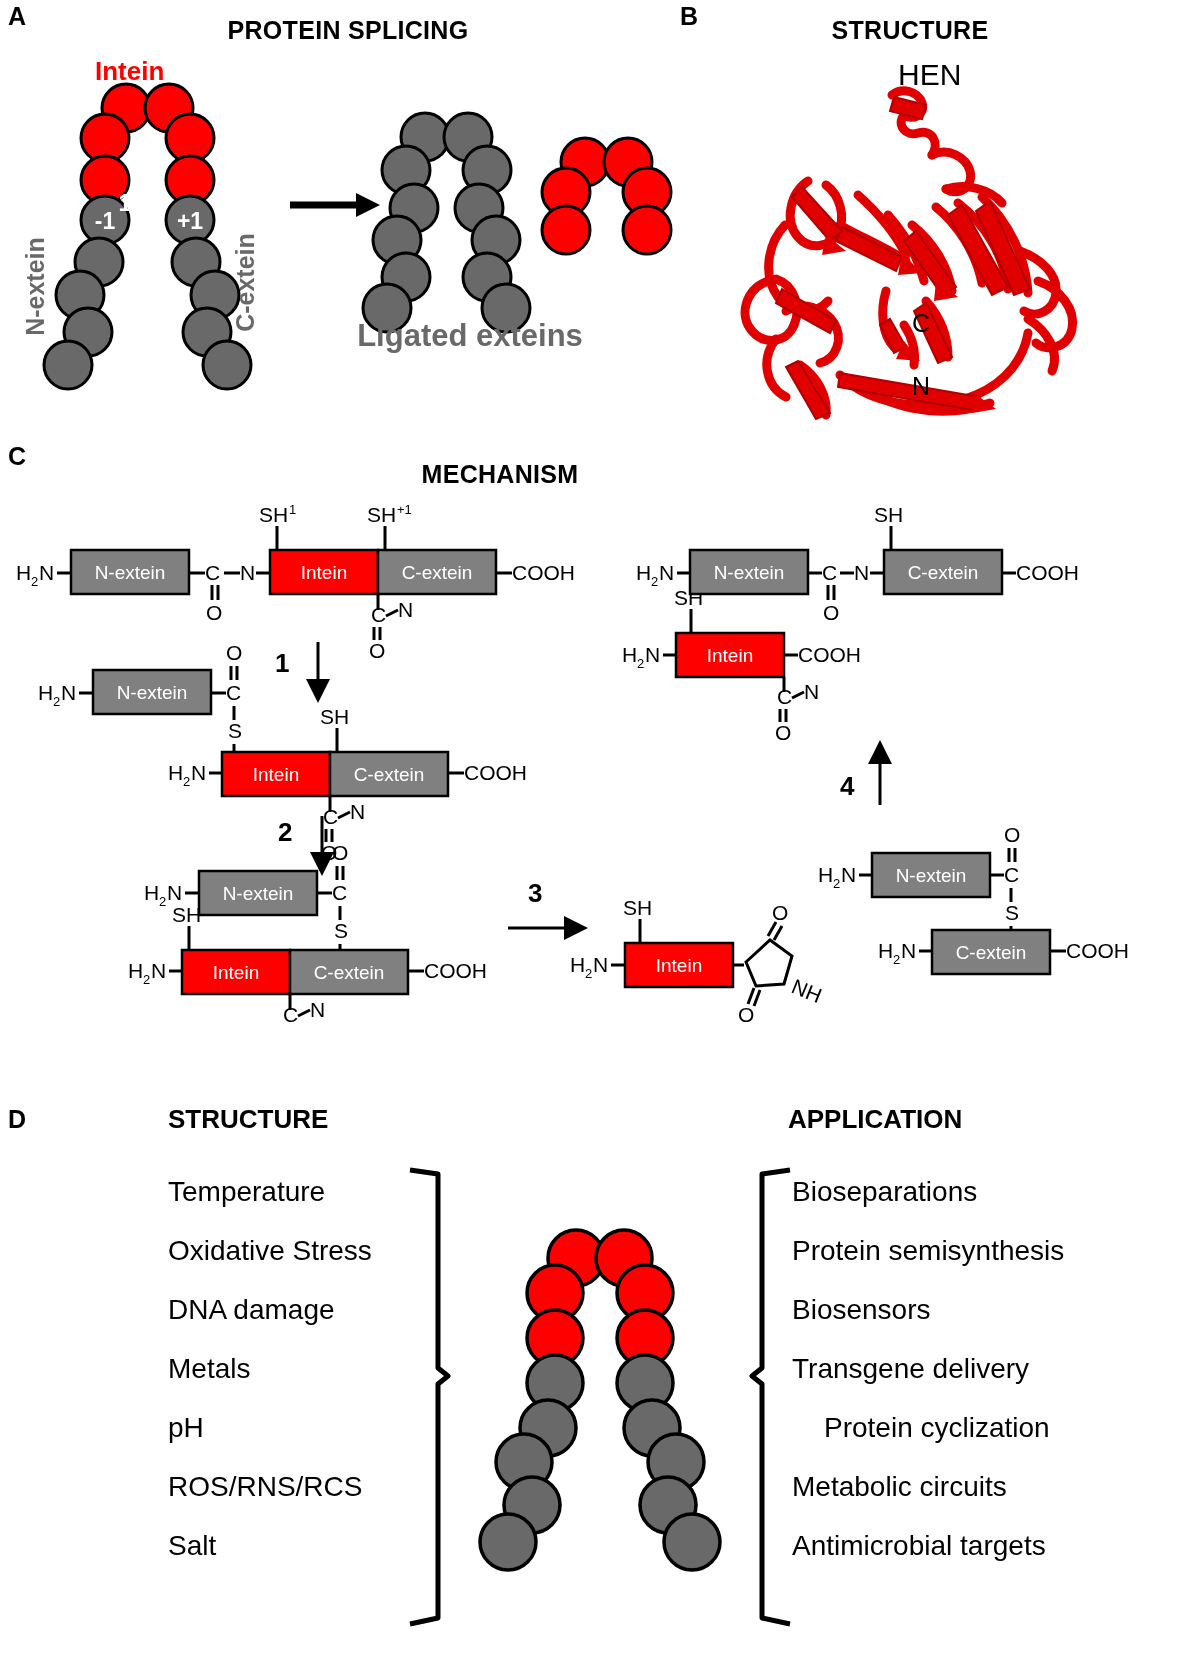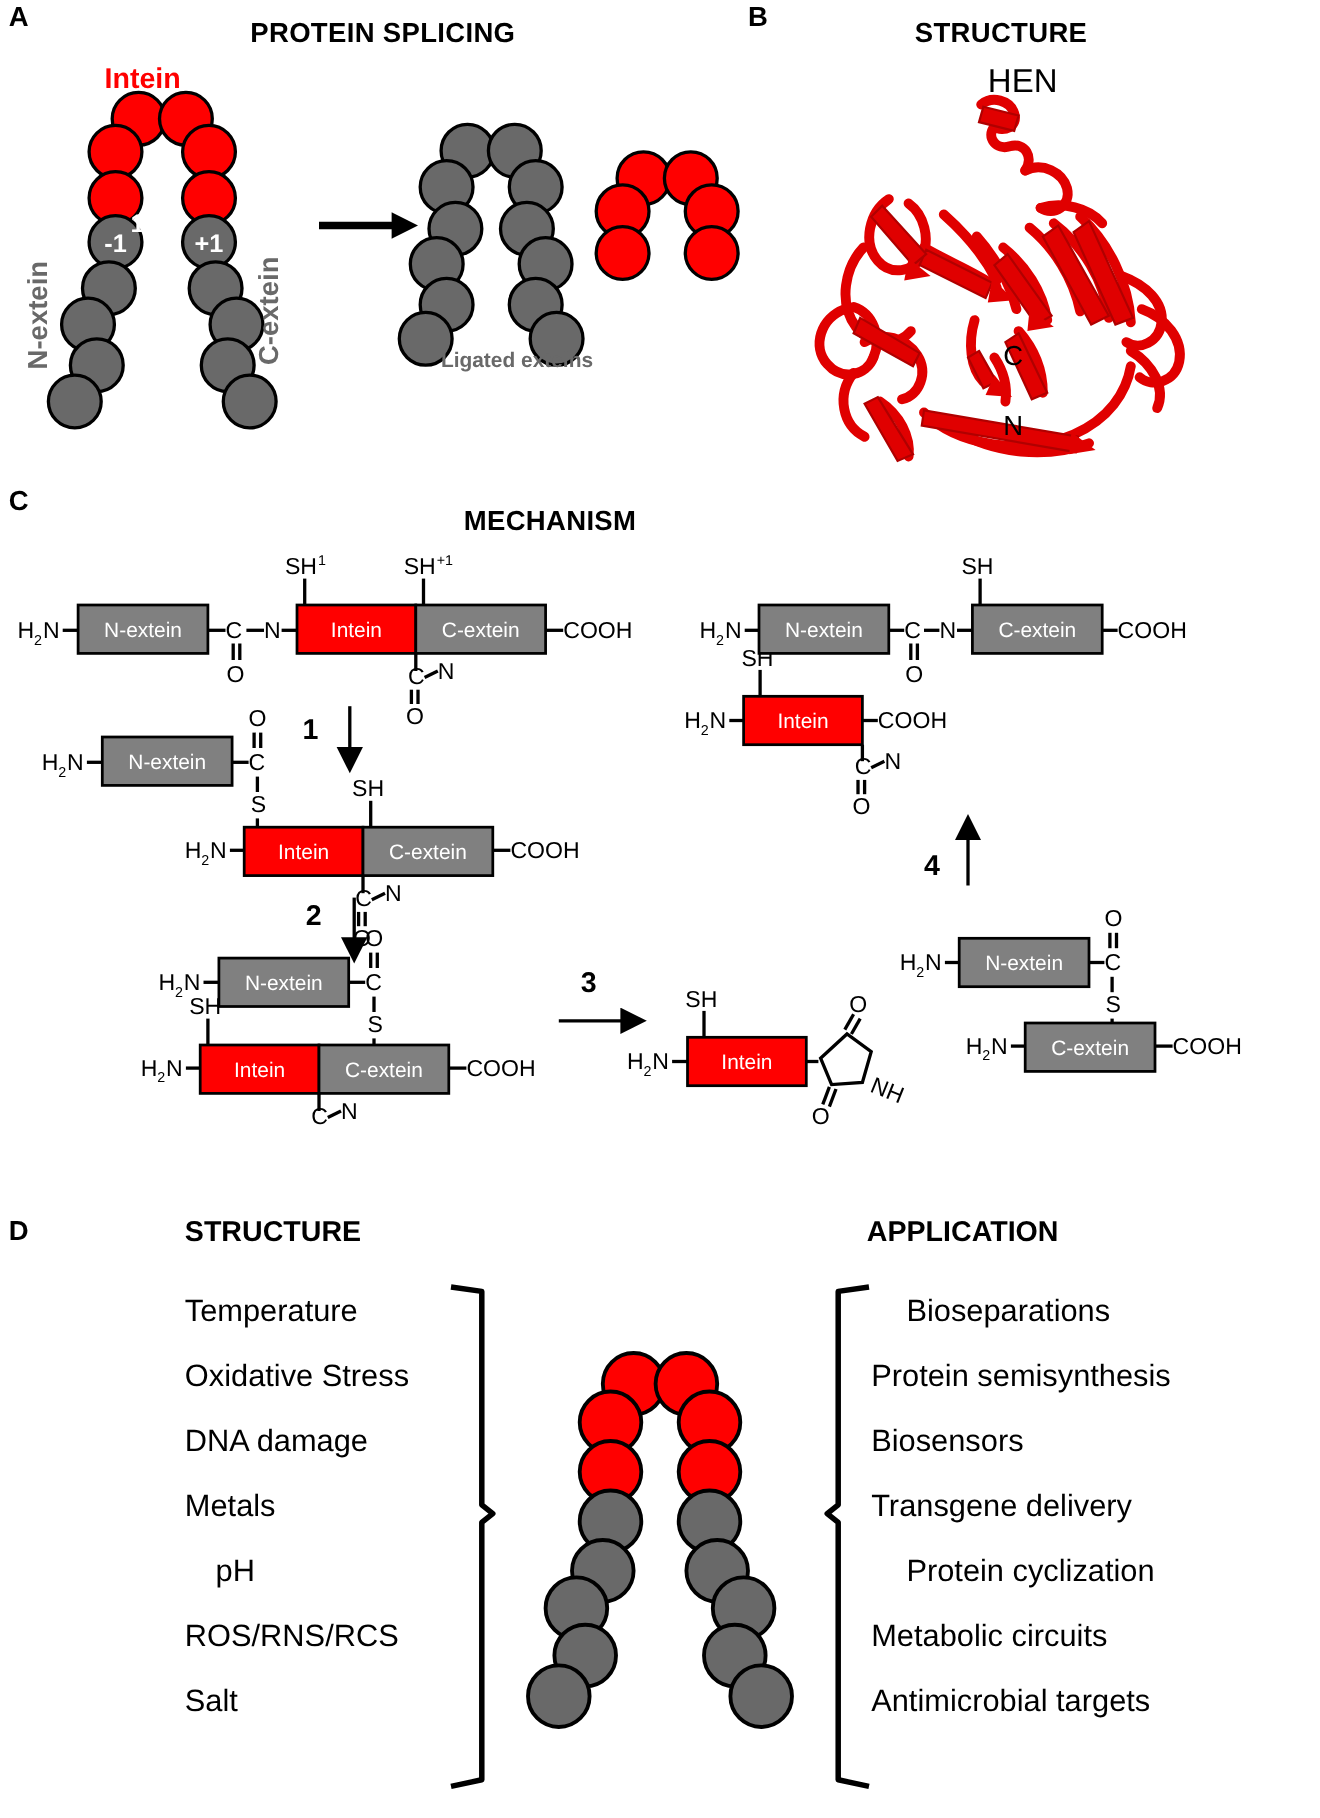--- a/index.html
+++ b/index.html
@@ -71,21 +71,21 @@
     </g>
   </svg>
 
   <div style="position:absolute;left:105px;top:190px;width:40px;text-align:center;color:#fff;font-weight:bold;font-size:23px;">1</div>
   <div style="position:absolute;left:85px;top:208px;width:40px;text-align:center;color:#fff;font-weight:bold;font-size:23px;">-1</div>
   <div style="position:absolute;left:170px;top:208px;width:40px;text-align:center;color:#fff;font-weight:bold;font-size:23px;">+1</div>
 
   <div style="position:absolute;left:-35px;top:272px;width:140px;text-align:center;color:#696969;font-weight:bold;font-size:25px;transform:rotate(-90deg);">N-extein</div>
   <div style="position:absolute;left:175px;top:268px;width:140px;text-align:center;color:#696969;font-weight:bold;font-size:25px;transform:rotate(-90deg);">C-extein</div>
 
-  <div style="position:absolute;left:340px;top:318px;width:260px;text-align:center;color:#696969;font-weight:bold;font-size:19px;">Ligated exteins</div>
+  <div style="position:absolute;left:340px;top:318px;width:260px;text-align:center;color:#696969;font-weight:bold;font-size:31px;">Ligated exteins</div>
 
   <div class="panel-letter" style="left:680px;top:2px;">B</div>
   <div class="panel-title" style="left:790px;top:16px;width:240px;text-align:center;">STRUCTURE</div>
   <div class="lbl" style="left:898px;top:58px;font-size:30px;">HEN</div>
 
   <svg class="abs" style="left:690px;top:75px;" width="420" height="345" viewBox="0 0 420 345">
     <g fill="none" stroke="#e00000" stroke-width="9" stroke-linecap="round" stroke-linejoin="round">
 
       <path d="M202 20 C 212 12 228 16 232 28 C 236 40 222 46 214 40"></path>
       <path d="M214 40 C 206 50 216 62 228 58 C 242 54 250 68 242 80"></path>
@@ -391,25 +391,25 @@
 
   <div class="panel-letter" style="left:8px;top:1105px;">D</div>
 
   <div class="listhead" style="left:168px;top:1104px;">STRUCTURE</div>
   <div class="listhead" style="left:788px;top:1104px;">APPLICATION</div>
 
   <div class="listitem" style="left:168px;top:1176px;">Temperature</div>
   <div class="listitem" style="left:168px;top:1235px;">Oxidative Stress</div>
   <div class="listitem" style="left:168px;top:1294px;">DNA damage</div>
   <div class="listitem" style="left:168px;top:1353px;">Metals</div>
-  <div class="listitem" style="left:168px;top:1412px;margin-left:28px;">pH</div>
+  <div class="listitem" style="left:168px;top:1412px;">pH</div>
   <div class="listitem" style="left:168px;top:1471px;">ROS/RNS/RCS</div>
   <div class="listitem" style="left:168px;top:1530px;text-align:right;">Salt</div>
 
-  <div class="listitem" style="left:824px;top:1176px;">Bioseparations</div>
+  <div class="listitem" style="left:792px;top:1176px;">Bioseparations</div>
   <div class="listitem" style="left:792px;top:1235px;">Protein semisynthesis</div>
   <div class="listitem" style="left:792px;top:1294px;">Biosensors</div>
   <div class="listitem" style="left:792px;top:1353px;">Transgene delivery</div>
   <div class="listitem" style="left:824px;top:1412px;">Protein cyclization</div>
   <div class="listitem" style="left:792px;top:1471px;">Metabolic circuits</div>
   <div class="listitem" style="left:792px;top:1530px;">Antimicrobial targets</div>
 
   <svg class="abs" style="left:380px;top:1150px;" width="440" height="500" viewBox="0 0 440 500">
 
     <path d="M30 20 L58 24 L58 218 L68 226 L58 234 L58 468 L30 474" fill="none" stroke="#000" stroke-width="5" stroke-linejoin="round"></path>

